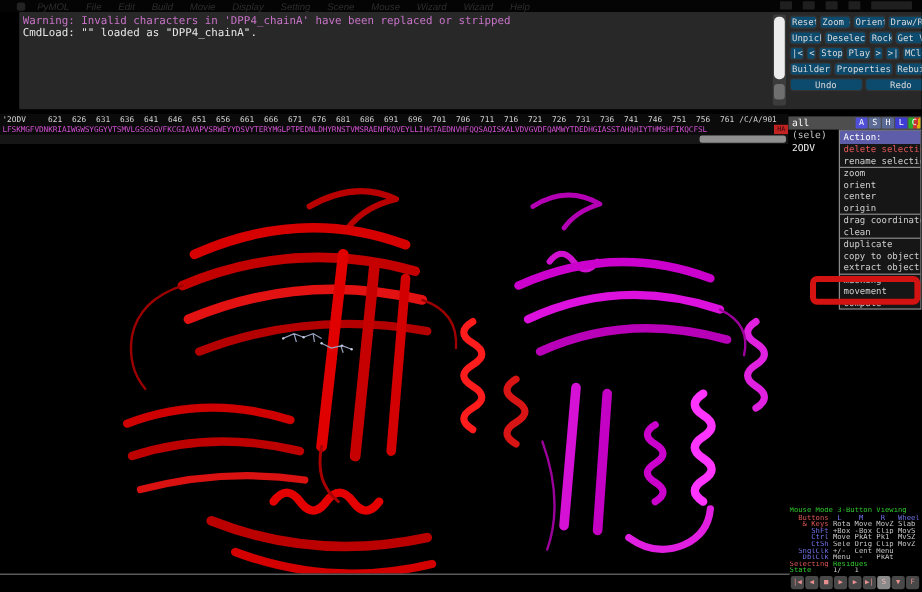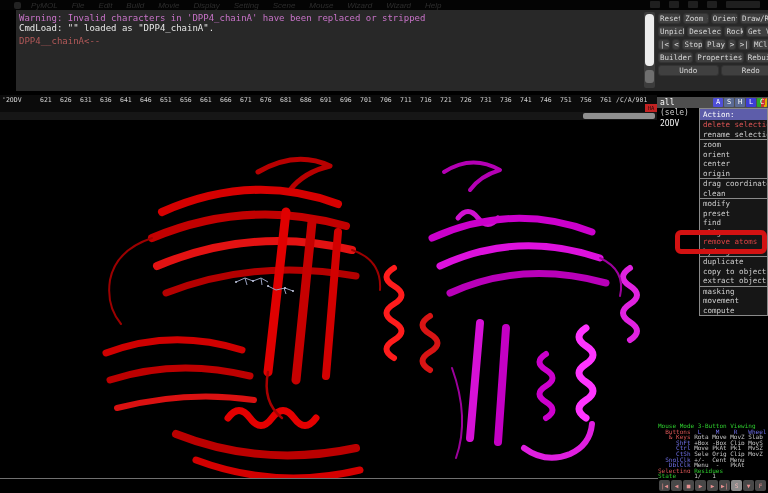--- a/index.html
+++ b/index.html
@@ -20,21 +20,21 @@
   #topstrip { position:absolute; left:16px; top:10px; width:768px; height:81px; background:#282828; }
   #console-lines { position:absolute; left:3px; top:3px; width:620px; font-size:9px; line-height:10.4px; }
   .console-line { white-space:pre; overflow:hidden; }
   .console-line.gap { margin-top:2px; }
   #console-scrollbar { position:absolute; left:628px; top:2px; width:11px; height:76px; background:#3c3c3c; border-radius:2px; }
   #console-scrollbar .thumb { position:absolute; left:1px; top:2px; width:9px; height:52px; background:#ededed; border-radius:4px; }
   #console-scrollbar .nub { position:absolute; left:1px; top:58px; width:9px; height:13px; background:#6f6f6f; border-radius:3px; }
 
   #ctrl-panel { position:absolute; left:642px; top:3px; width:123px; }
   .ctrl-row { display:flex; gap:2px; margin-bottom:2px; }
-  .ctrl-btn { flex:1 1 auto; height:11px; background:#404040; border:1px solid #333; border-radius:3px;
+  .ctrl-btn { flex:1 1 auto; height:11px; background:#0c4a6e; border:1px solid #333; border-radius:3px;
               color:#d8d8d8; font-size:7.5px; line-height:9px; text-align:center; white-space:nowrap;
               overflow:hidden; padding:0 1px; }
   .ctrl-btn .caret { font-size:6px; color:#aaa; }
 
   #prompt-row { position:absolute; left:0; top:67px; width:768px; height:18px; }
   #prompt-label { position:absolute; left:3px; top:4px; font-size:9px; color:#9a9ac2; }
   #prompt-input { position:absolute; left:42px; top:2px; width:584px; height:13px; background:#3b3b3b;
                   border:none; border-radius:2px; color:#ddd; font-size:9px; font-family:inherit; }
 
   
@@ -118,21 +118,20 @@
       <div class="mb-icon"></div>
       <div class="mb-icon"></div>
       <div class="mb-icon" style="width:34px;"></div>
     </div>
   </div>
 
   <div id="topstrip">
     <div id="console-lines">
         <div class="console-line" style="color: rgb(200, 115, 200);">Warning: Invalid characters in 'DPP4_chainA' have been replaced or stripped</div>
         <div class="console-line" style="color: rgb(230, 230, 230);">CmdLoad: "" loaded as "DPP4_chainA".</div>
-        <div class="console-line gap" style="color: rgb(179, 89, 89);">DPP4__chainA&lt;--</div>
       </div>
     <div id="console-scrollbar">
       <div class="thumb"></div>
       <div class="nub"></div>
     </div>
     <div id="ctrl-panel">
         <div class="ctrl-row">
           <div class="ctrl-btn">Reset</div>
           <div class="ctrl-btn">Zoom<span class="caret"> ▾</span></div>
           <div class="ctrl-btn">Orient</div>
@@ -162,20 +161,21 @@
           <div class="ctrl-btn">Undo</div>
           <div class="ctrl-btn">Redo</div>
         </div>
       </div>
   </div>
 
   <div id="seqstrip">
     <span id="seq-objlabel">'2ODV</span>
     <span id="seq-nums"><span class="seq-num" style="left: 40px;">621</span><span class="seq-num" style="left: 60px;">626</span><span class="seq-num" style="left: 80px;">631</span><span class="seq-num" style="left: 100px;">636</span><span class="seq-num" style="left: 120px;">641</span><span class="seq-num" style="left: 140px;">646</span><span class="seq-num" style="left: 160px;">651</span><span class="seq-num" style="left: 180px;">656</span><span class="seq-num" style="left: 200px;">661</span><span class="seq-num" style="left: 220px;">666</span><span class="seq-num" style="left: 240px;">671</span><span class="seq-num" style="left: 260px;">676</span><span class="seq-num" style="left: 280px;">681</span><span class="seq-num" style="left: 300px;">686</span><span class="seq-num" style="left: 320px;">691</span><span class="seq-num" style="left: 340px;">696</span><span class="seq-num" style="left: 360px;">701</span><span class="seq-num" style="left: 380px;">706</span><span class="seq-num" style="left: 400px;">711</span><span class="seq-num" style="left: 420px;">716</span><span class="seq-num" style="left: 440px;">721</span><span class="seq-num" style="left: 460px;">726</span><span class="seq-num" style="left: 480px;">731</span><span class="seq-num" style="left: 500px;">736</span><span class="seq-num" style="left: 520px;">741</span><span class="seq-num" style="left: 540px;">746</span><span class="seq-num" style="left: 560px;">751</span><span class="seq-num" style="left: 580px;">756</span><span class="seq-num" style="left: 600px;">761</span></span>
     <span id="seq-chain">/C/A/901</span>
+    <span id="seq-residues">LFSKMGFVDNKRIAIWGWSYGGYVTSMVLGSGSGVFKCGIAVAPVSRWEYYDSVYTERYMGLPTPEDNLDHYRNSTVMSRAENFKQVEYLLIHGTAEDNVHFQQSAQISKALVDVGVDFQAMWYTDEDHGIASSTAHQHIYTHMSHFIKQCFSL</span>
     <span id="seq-highlight">HA</span>
   </div>
   <div id="seqscroll">
     <div class="thumb"></div>
   </div>
 
   <div id="viewport">
     <svg width="657" height="358" viewBox="0 0 657 358">
       <g fill="none" stroke-linecap="round" stroke-linejoin="round">
         <path d="M258,52 q38,-22 72,-6 q-26,6 -40,24" stroke="#b80000" stroke-width="5"></path>
@@ -253,28 +253,20 @@
             <div class="menu-item">zoom</div>
             <div class="menu-item">orient</div>
             <div class="menu-item">center</div>
             <div class="menu-item">origin</div>
           </div>
           <div class="menu-group">
             <div class="menu-item">drag coordinates</div>
             <div class="menu-item">clean</div>
           </div>
           <div class="menu-group">
-            <div class="menu-item">modify</div>
-            <div class="menu-item">preset</div>
-            <div class="menu-item">find</div>
-            <div class="menu-item">align</div>
-            <div class="menu-item" style="color: rgb(224, 68, 68);">remove atoms</div>
-            <div class="menu-item">hydrogens</div>
-          </div>
-          <div class="menu-group">
             <div class="menu-item">duplicate</div>
             <div class="menu-item">copy to object</div>
             <div class="menu-item">extract object</div>
           </div>
           <div class="menu-group">
             <div class="menu-item">masking</div>
             <div class="menu-item">movement</div>
             <div class="menu-item">compute</div>
           </div>
         </div>

